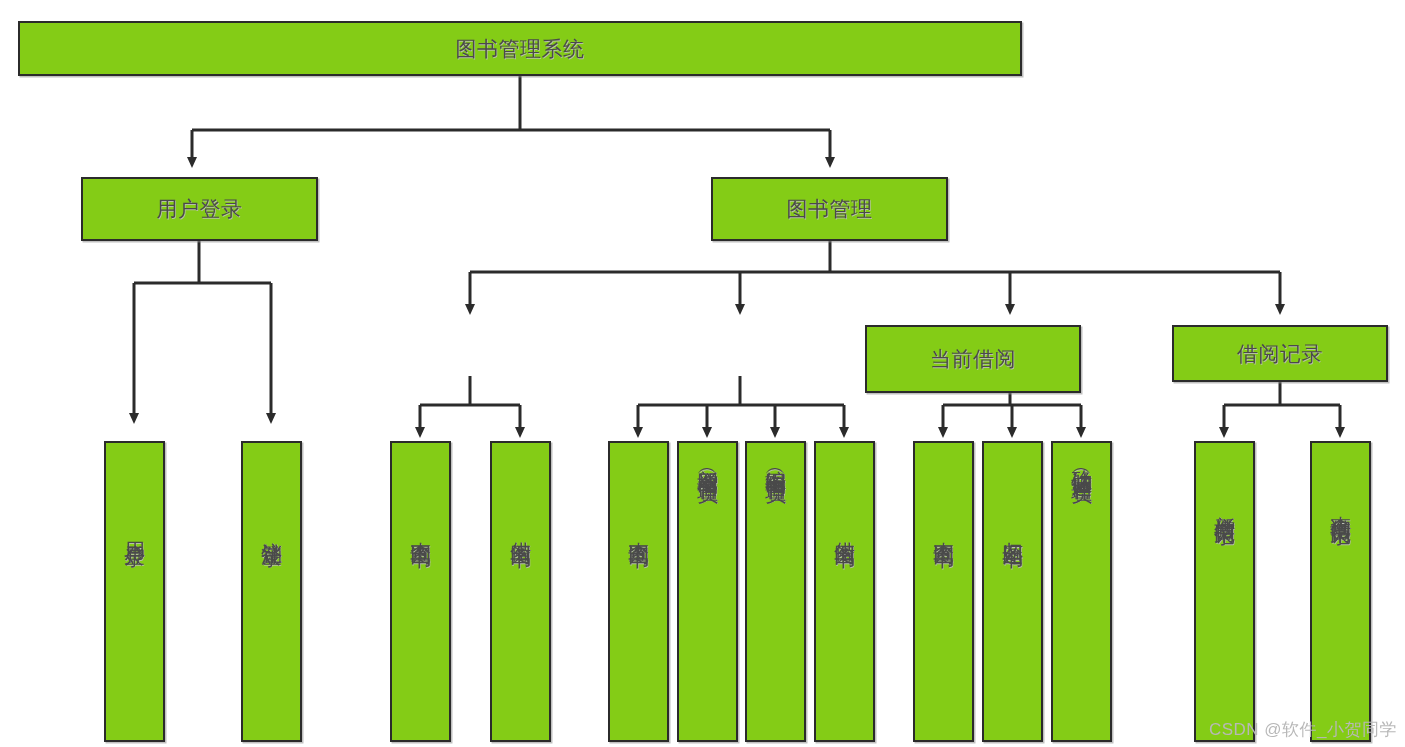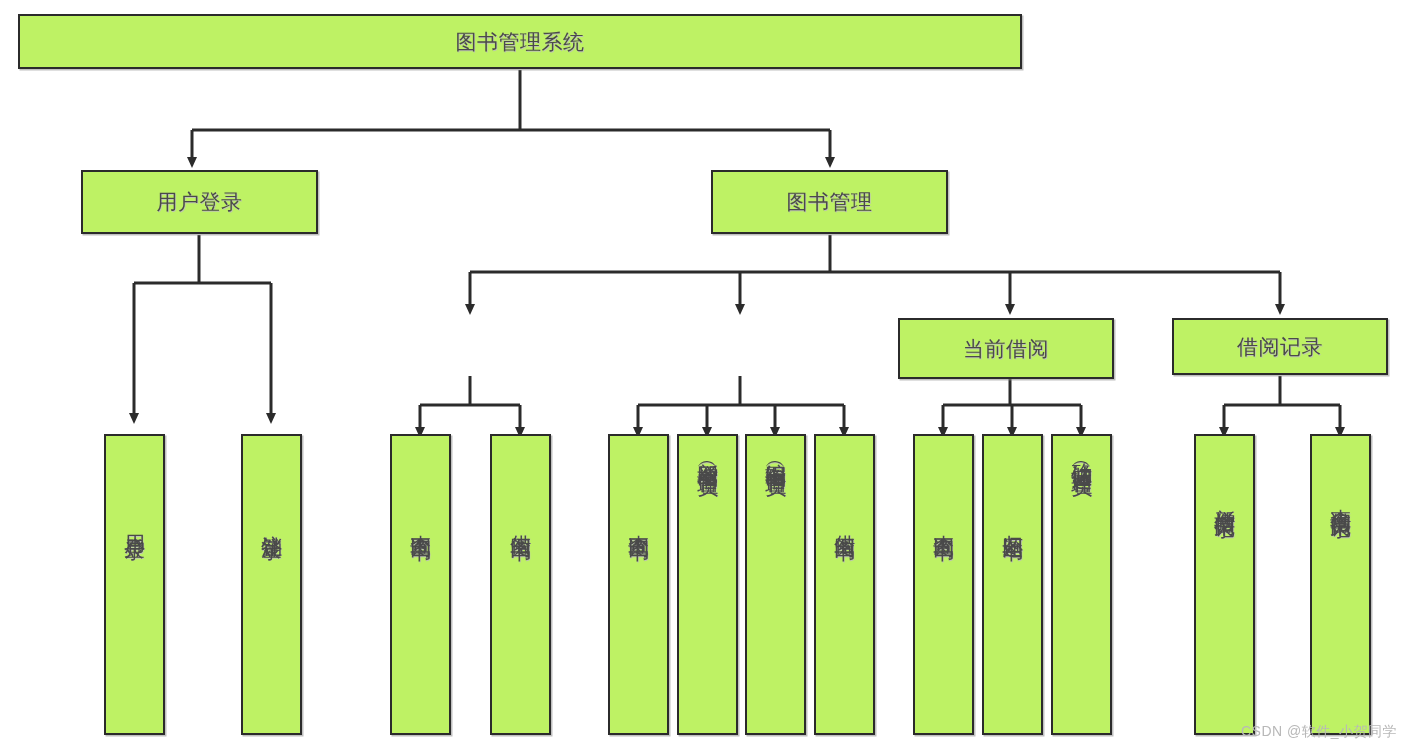--- a/index.html
+++ b/index.html
@@ -22,26 +22,27 @@
     position: absolute;
     left: 0;
     top: 0;
     width: 1405px;
     height: 747px;
     pointer-events: none;
   }
   .node {
     position: absolute;
     box-sizing: border-box;
-    background: #bef264;
+    background: #84cc16;
     border: 2px solid #2b2b2b;
     display: flex;
     align-items: center;
     justify-content: center;
     box-shadow: 1.5px 1.5px 0 rgba(140,140,140,0.55);
+    margin-top: 7px;
   }
   .node-label {
     color: #4a4a4a;
     text-shadow: 0.7px 0.7px 0 rgba(190,190,190,0.85);
     letter-spacing: 0.5px;
     white-space: nowrap;
   }
   .node.horiz .node-label {
     font-size: 21px;
     line-height: 1.1;
@@ -65,21 +66,21 @@
   .node.vert.midlow .node-label {
     margin-top: 52px;
   }
   .node.vert.high .node-label {
     margin-top: 6px;
   }
   #watermark {
     position: absolute;
     right: 8px;
     bottom: 6px;
-    font-size: 14px;
+    font-size: 17px;
     color: #b8b8b8;
     letter-spacing: 0.5px;
     white-space: nowrap;
   }
 </style>
 </head>
 <body>
 
 <div id="diagram-root">
 
@@ -140,21 +141,21 @@
     <span class="node-label">图书管理系统</span>
   </div>
 
   <div class="node horiz" style="left:81px; top:170px; width:237px; height:64px;">
     <span class="node-label">用户登录</span>
   </div>
   <div class="node horiz" style="left:711px; top:170px; width:237px; height:64px;">
     <span class="node-label">图书管理</span>
   </div>
 
-  <div class="node horiz" style="left:898px; top:318px; width:216px; height:61px;">
+  <div class="node horiz" style="left:865px; top:318px; width:216px; height:68px;">
     <span class="node-label">当前借阅</span>
   </div>
   <div class="node horiz" style="left:1172px; top:318px; width:216px; height:57px;">
     <span class="node-label">借阅记录</span>
   </div>
 
   <div class="node vert mid" style="left:104px; top:434px; width:61px; height:301px;">
     <span class="node-label">用户登录</span>
   </div>
   <div class="node vert mid" style="left:241px; top:434px; width:61px; height:301px;">

